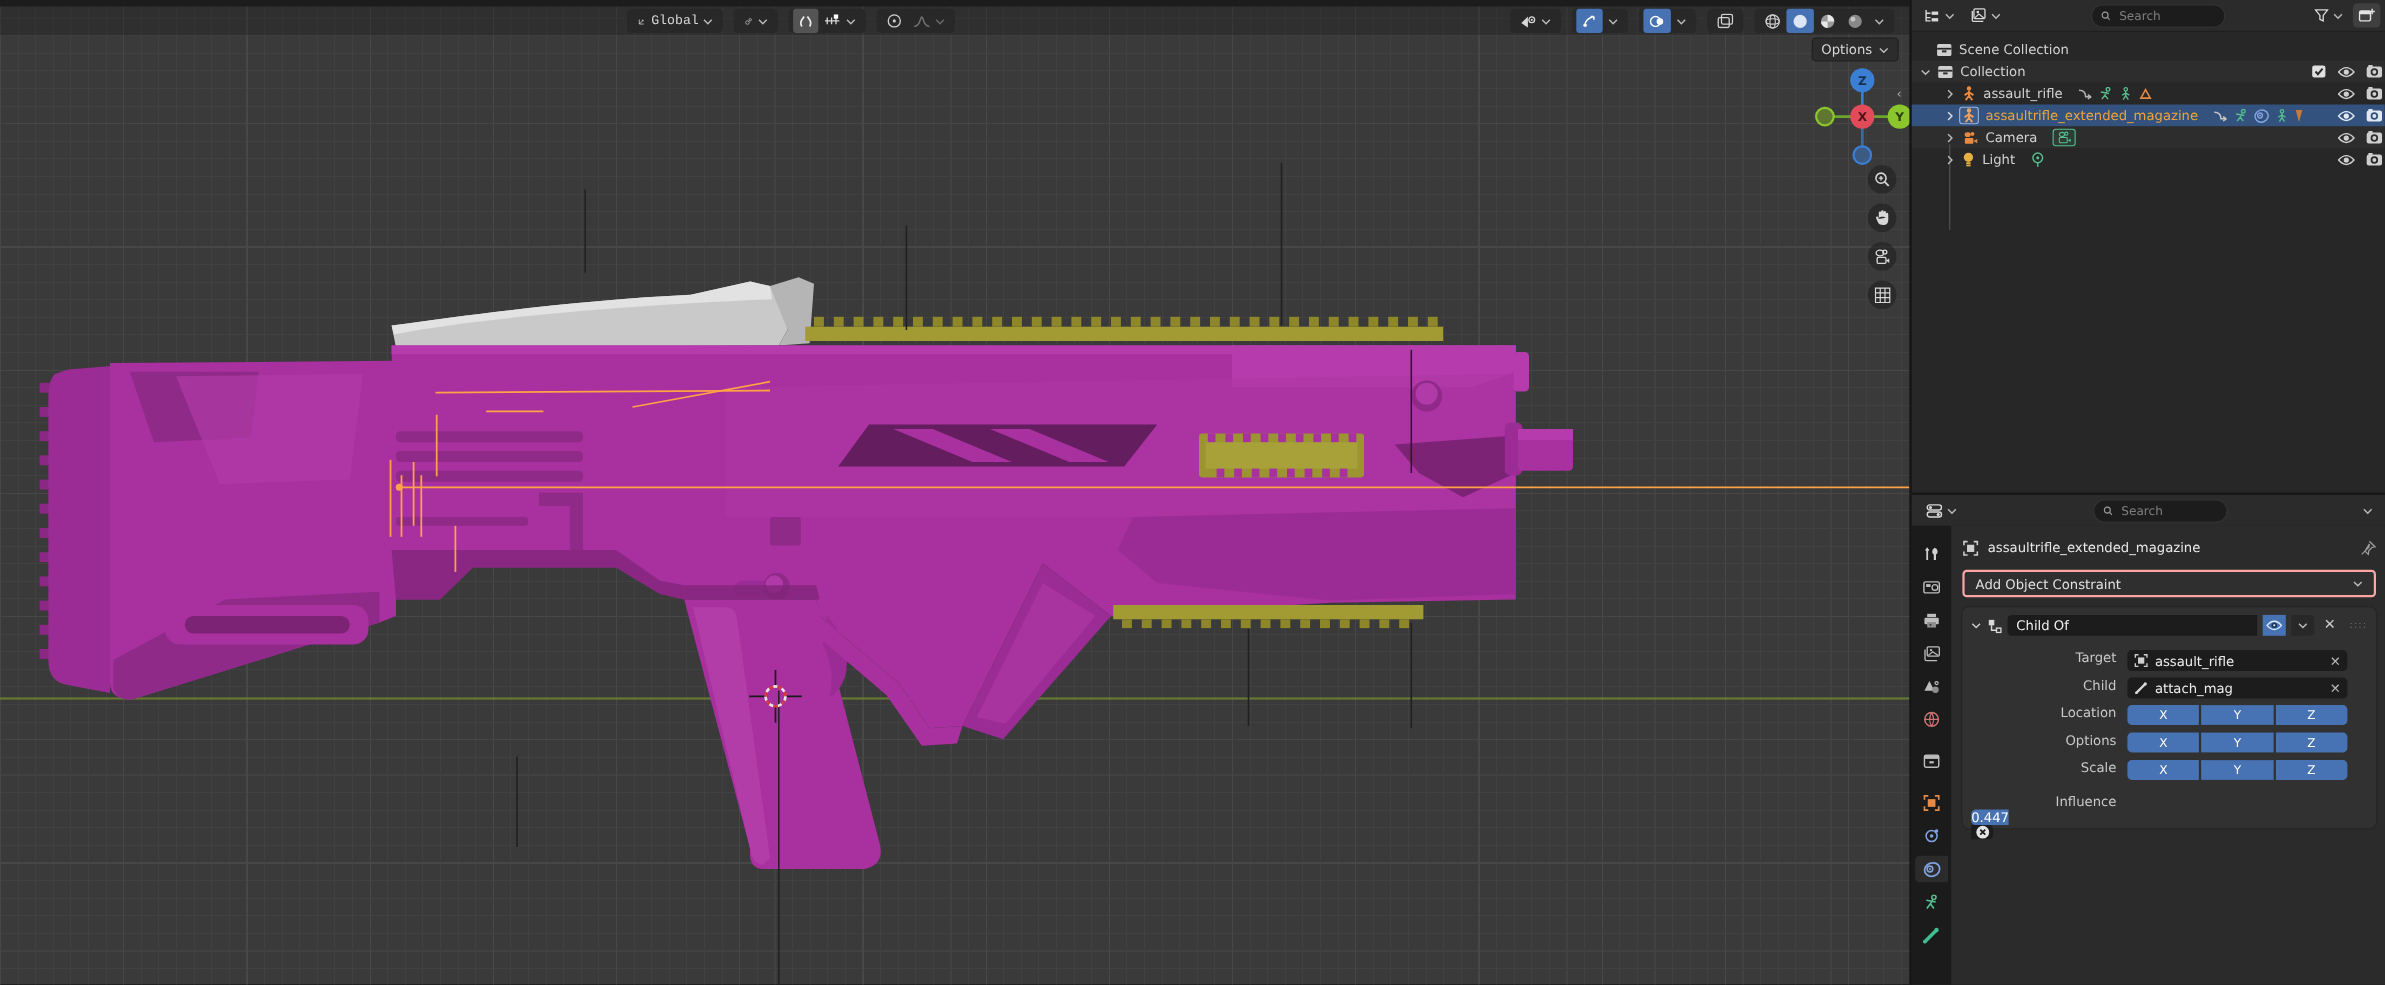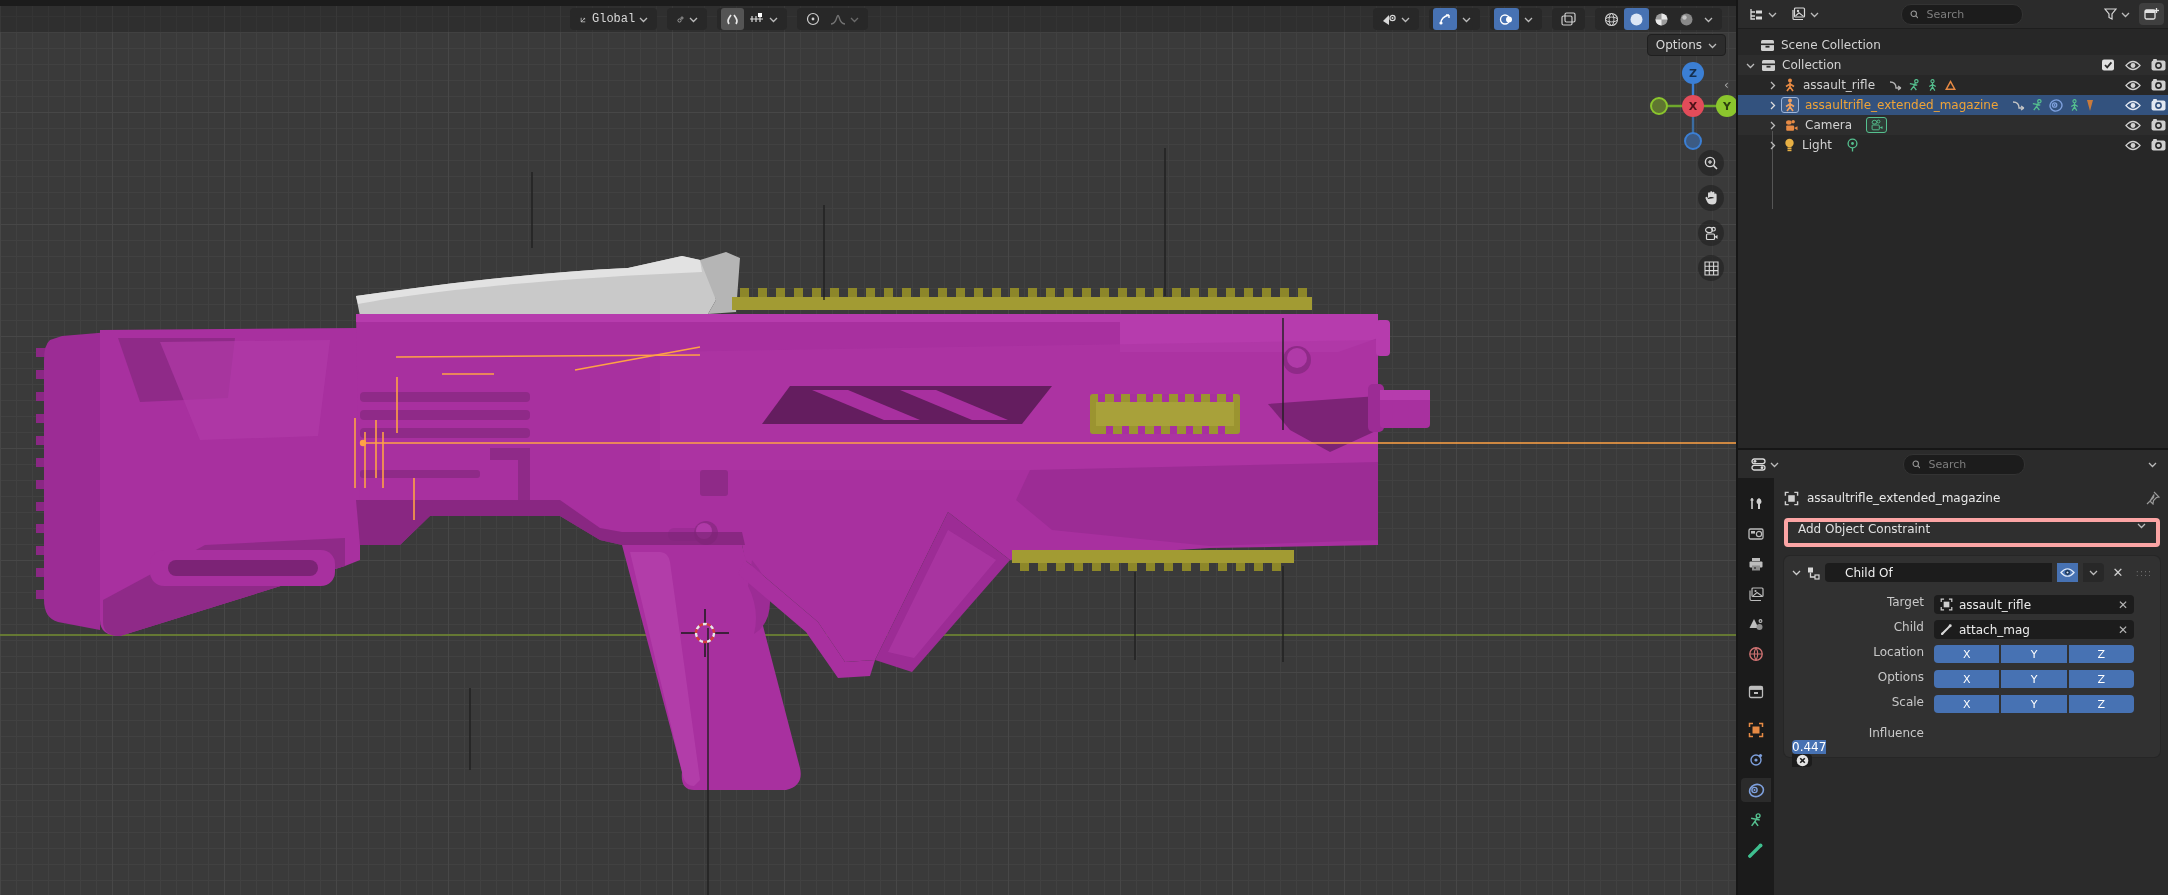--- a/index.html
+++ b/index.html
@@ -50,24 +50,24 @@
   .relicons{display:flex;align-items:center;gap:5px;margin-left:14px;}
   
   .props{position:absolute;left:0;top:448px;width:100%;height:447px;background:#2b2b2b;border-top:2px solid #161616;}
   .pr-header{height:28px;background:#2b2b2b;border-bottom:1px solid #202020;display:flex;align-items:center;padding:0 8px;}
   .tabcol{position:absolute;left:0;top:28px;width:36px;height:419px;background:#1b1b1b;display:flex;flex-direction:column;align-items:center;padding-top:14px;gap:6px;}
   .tab{width:30px;height:24px;display:flex;align-items:center;justify-content:center;border-radius:4px 0 0 4px;}
   .tab.active{background:#2b2b2b;}
   .tab.gap{margin-top:8px;}
   .pr-main{position:absolute;left:36px;top:28px;width:396px;height:419px;background:#2b2b2b;padding:8px 10px 0 10px;box-sizing:border-box;}
   .crumb{display:flex;align-items:center;gap:8px;height:24px;}
-  .addbtn{margin-top:8px;height:21px;background:#2f2f2f;border:4px solid #fca5a5;border-radius:4px;display:flex;padding:0 10px;color:#e0e0e0;}
+  .addbtn{margin-top:8px;height:21px;background:#2f2f2f;border:2px solid #fca5a5;border-radius:4px;display:flex;align-items:center;padding:0 10px;color:#e0e0e0;}
   .panel{margin-top:9px;background:#313131;border-radius:6px;padding:6px 8px 12px 8px;box-shadow:0 0 0 1px #262626;}
   .panel-head{display:flex;align-items:center;gap:5px;height:21px;}
-  .namefield{flex:1;background:#1c1c1c;border-radius:4px 0 0 4px;height:19px;display:flex;align-items:center;padding:0 20px;color:#efefef;}
+  .namefield{flex:1;background:#1c1c1c;border-radius:4px 0 0 4px;height:19px;display:flex;align-items:center;padding:0 8px;color:#efefef;}
   .sqbtn{width:21px;height:19px;background:#282828;display:flex;align-items:center;justify-content:center;}
   .sqbtn.blue{background:#4772b3;border-radius:0 0 0 0;}
   .sqbtn.roundr{border-radius:0 4px 4px 0;}
   .xbtn{width:18px;height:19px;display:flex;align-items:center;justify-content:center;color:#cfcfcf;font-size:13px;}
   .dragdots{margin-left:4px;color:#6f6f6f;font-size:9px;letter-spacing:1px;}
   .prow{display:flex;align-items:flex-start;margin-top:6px;height:19px;}
   .plabel{width:132px;text-align:right;padding-right:10px;color:#c8c8c8;flex:0 0 auto;}
   .field{flex:1;background:#1c1c1c;border-radius:4px;height:19px;display:flex;align-items:center;padding:0 6px;gap:6px;color:#ececec;}
   .field .fx{margin-left:auto;color:#b5b5b5;font-size:12px;}
   .deco-space{width:18px;flex:0 0 auto;}

